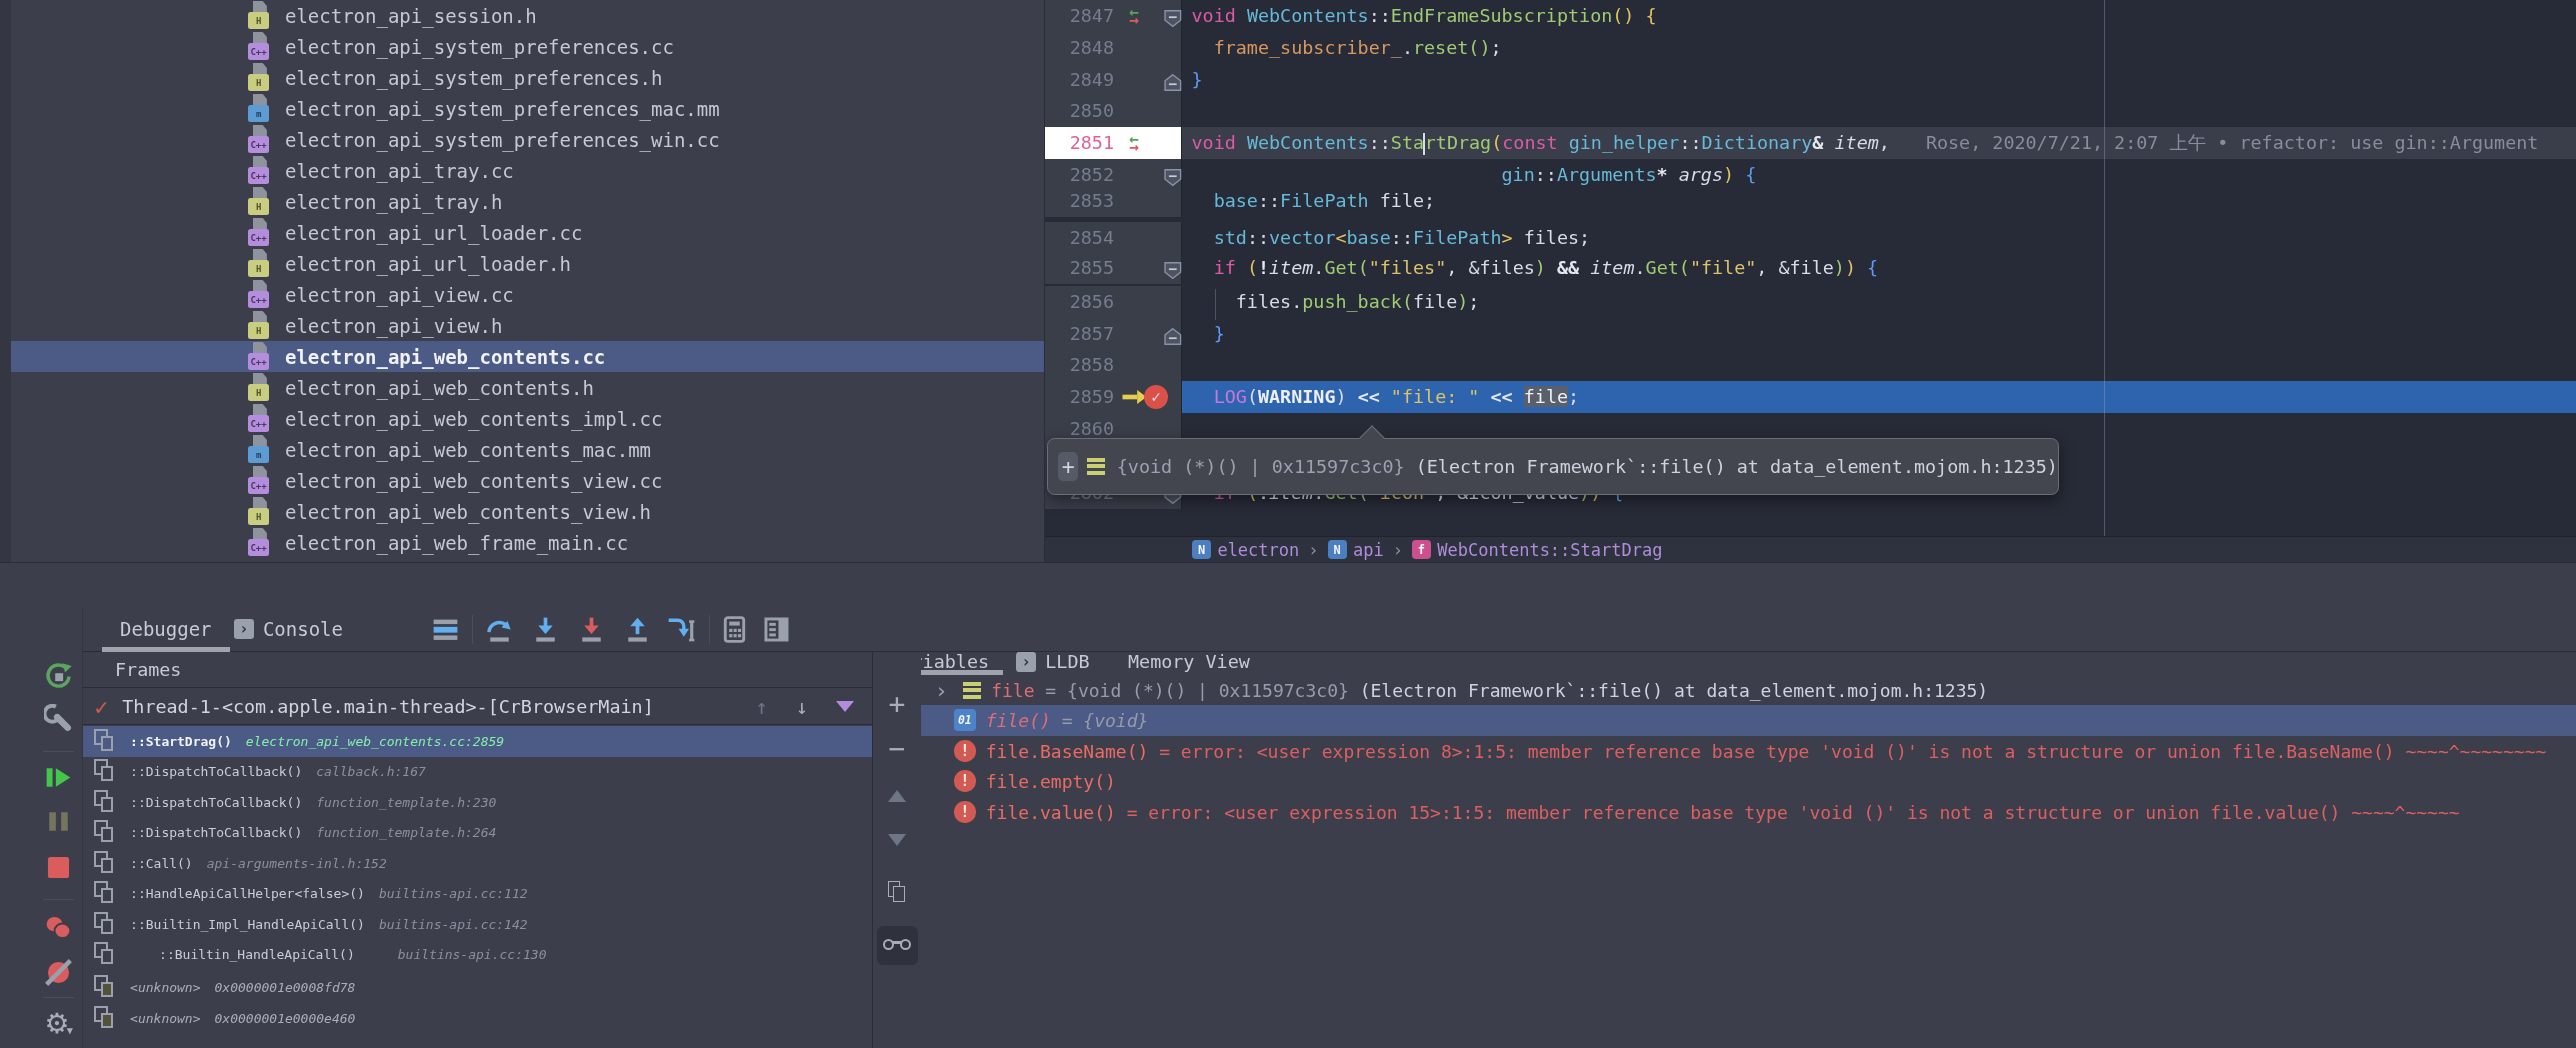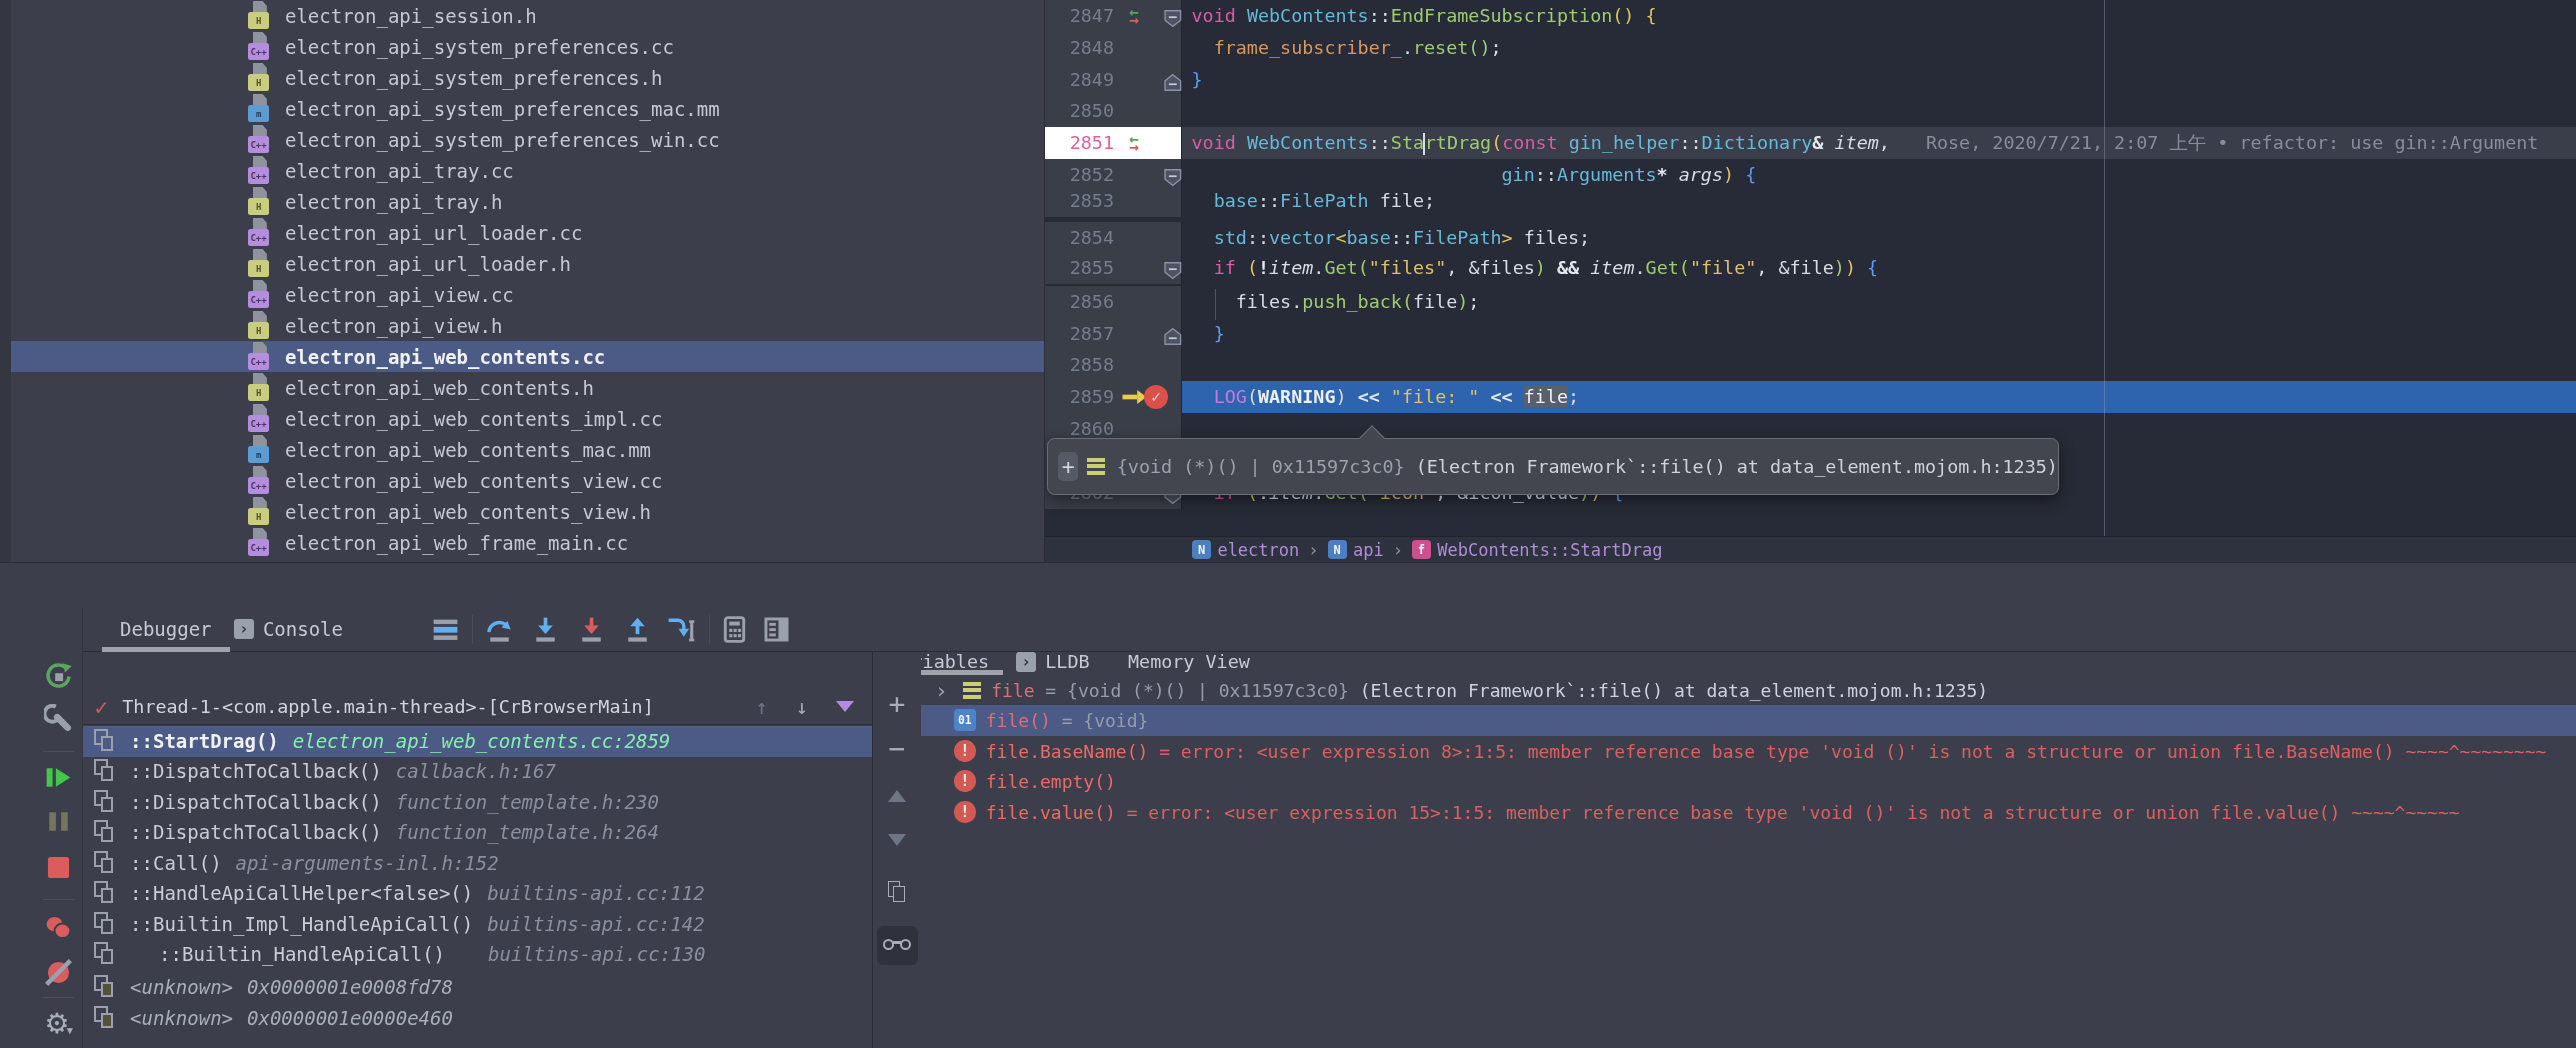--- a/index.html
+++ b/index.html
@@ -104,21 +104,21 @@
   
   #frames-panel{position:absolute;left:83px;top:89px;width:789px;height:398px;overflow:hidden;}
   #frames-header{position:absolute;left:0;top:0;width:100%;height:36px;border-bottom:1.3px solid #2A2D37;color:#C7CAD3;font-size:18.4px;line-height:36px;padding-left:32px;}
   #thread-row{position:absolute;left:0;top:37px;width:100%;height:36px;display:flex;align-items:center;border-bottom:1.3px solid #2A2D37;cursor:pointer;}
   .thread-check{color:#CF5B52;font-size:23px;font-weight:bold;margin-left:11.4px;}
   #thread-row .t-label{color:#D2D5DE;font-size:18.4px;margin-left:14px;flex:1;}
   .t-arrow{font-size:20.3px;margin-right:28px;cursor:pointer;}
   .t-up{color:#6E7585;}
   .t-down{color:#A7ADB9;}
   .t-drop{width:0;height:0;border-left:9px solid transparent;border-right:9px solid transparent;border-top:11.4px solid #B38BE0;margin-right:18px;cursor:pointer;}
-  .frame-row{position:absolute;left:0;width:100%;height:30.5px;display:flex;align-items:center;font-size:19px;cursor:pointer;text-align:center;}
+  .frame-row{position:absolute;left:0;width:100%;height:30.5px;display:flex;align-items:center;font-size:13px;cursor:pointer;text-align:center;}
   .frame-row .fn{color:#C9CDD6;margin-left:12.7px;white-space:pre;}
   .frame-row .loc{color:#8B909E;font-style:italic;margin-left:14px;white-space:pre;}
   .frame-row.selected{background:#4C5A86;}
   .frame-row.selected .fn{color:#F0F2F7;font-weight:bold;}
   .frame-row.selected .loc{color:#86efac;}
   .frame-row.unknown .fn{color:#A9AEBB;font-style:italic;}
   .frame-row.unknown .loc{color:#A9AEBB;}
   .frame-ico{position:relative;width:23px;height:25.4px;margin-left:11.4px;flex:0 0 auto;}
   .frame-ico .q1{position:absolute;left:0;top:0;width:14px;height:16.5px;border:2.5px solid #9AA0AC;}
   .frame-ico .q2{position:absolute;left:6.4px;top:7px;width:12.7px;height:15.3px;border:2.5px solid #9AA0AC;background:#3C3F4B;}
@@ -144,21 +144,21 @@
   .glasses .gb{position:absolute;left:10.2px;top:2.5px;width:7.6px;height:2.5px;background:#A7ADB9;}
 
   #vars-panel{position:absolute;left:921px;top:89px;width:1655px;height:398px;overflow:hidden;}
   #vars-tabs{position:absolute;left:0;top:0;width:100%;height:23px;}
   .v-tab{position:absolute;top:-3.8px;height:27px;display:flex;align-items:center;color:#C7CAD3;font-size:18.4px;cursor:pointer;}
   #vtab-variables{left:-38px;padding:0 6.4px;}
   #vtab-variables .tab-underline{position:absolute;left:-5.1px;bottom:0;width:125px;height:5.1px;background:#9EA3AC;}
   #vtab-lldb{left:95px;}
   #vtab-memory{left:207px;}
   .var-row{position:absolute;left:0;width:100%;height:30.5px;display:flex;align-items:center;font-size:18px;white-space:pre;cursor:pointer;}
-  .var-row.selected{background:#4C5A86;}
+  .var-row.selected{background:#4C5A86;font-style:italic;}
   .var-chevron{color:#9AA0AC;font-size:21.6px;width:25.4px;text-align:center;margin-left:7.6px;flex:0 0 auto;}
   .var-indent{width:33px;flex:0 0 auto;}
   .vi{flex:0 0 auto;margin-right:10.2px;}
   .b01{width:21.6px;height:21.6px;border-radius:3.8px;background:#4D83C9;color:#F2F4F8;font-size:11.4px;font-weight:bold;display:flex;align-items:center;justify-content:center;}
   .err-ico{width:21.6px;height:21.6px;border-radius:50%;background:#D25A52;color:#F5E9E9;font-size:15.3px;font-weight:bold;display:flex;align-items:center;justify-content:center;}
   .sg-vname{color:#E06C75;}
   .sg-dim{color:#969CAB;}
   .sg-lite{color:#CDD2DE;}
   .sg-errname{color:#EA6B63;}
   .sg-err{color:#DE5F5F;}
@@ -495,20 +495,21 @@
             <rect x="3" y="3" width="16" height="16" fill="none" stroke="#9AA0AC" stroke-width="2.2"></rect>
             <rect x="12.5" y="3" width="6.5" height="16" fill="#9AA0AC"></rect>
             <rect x="5.5" y="6" width="5" height="2.2" fill="#9AA0AC"></rect>
             <rect x="5.5" y="10" width="5" height="2.2" fill="#9AA0AC"></rect>
             <rect x="5.5" y="14" width="5" height="2.2" fill="#9AA0AC"></rect>
           </svg>
       </div>
     </div>
 
     <div id="frames-panel">
+      <div id="frames-header">Frames</div>
       <div id="thread-row">
         <span class="thread-check">✓</span>
         <span class="t-label">Thread-1-&lt;com.apple.main-thread&gt;-[CrBrowserMain]</span>
         <span class="t-arrow t-up">↑</span>
         <span class="t-arrow t-down">↓</span>
         <span class="t-drop"></span>
       </div>
 
       <div id="frame-rows">
           <div class="frame-row selected" style="top: 74px;">

